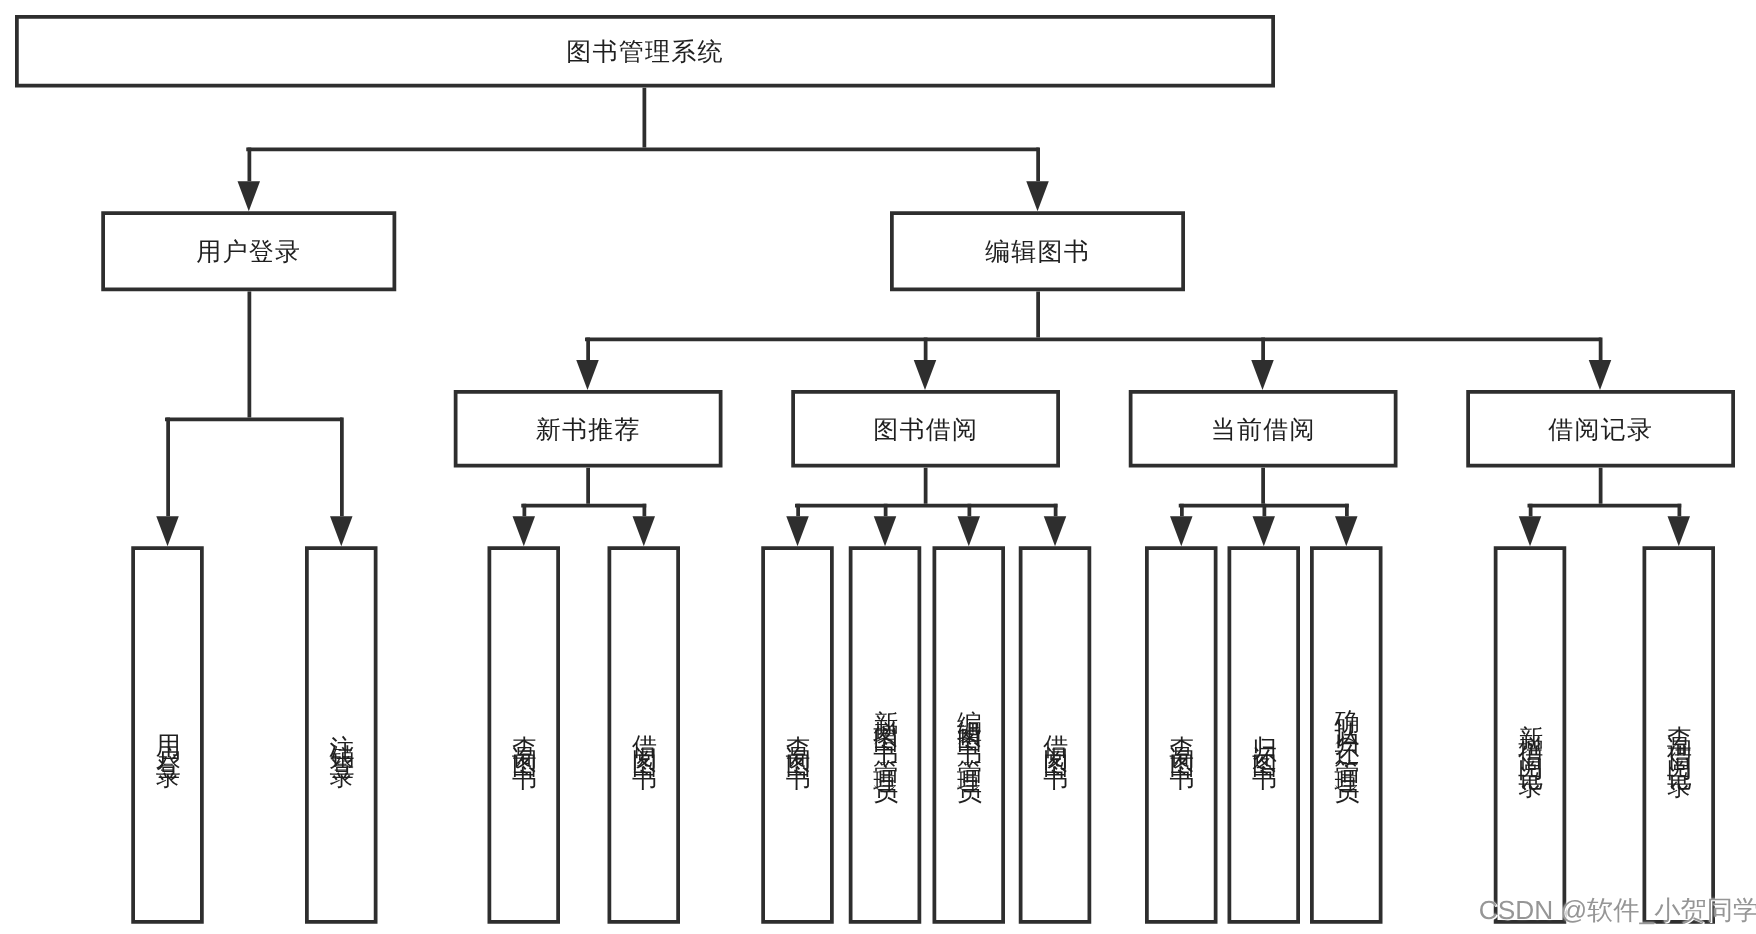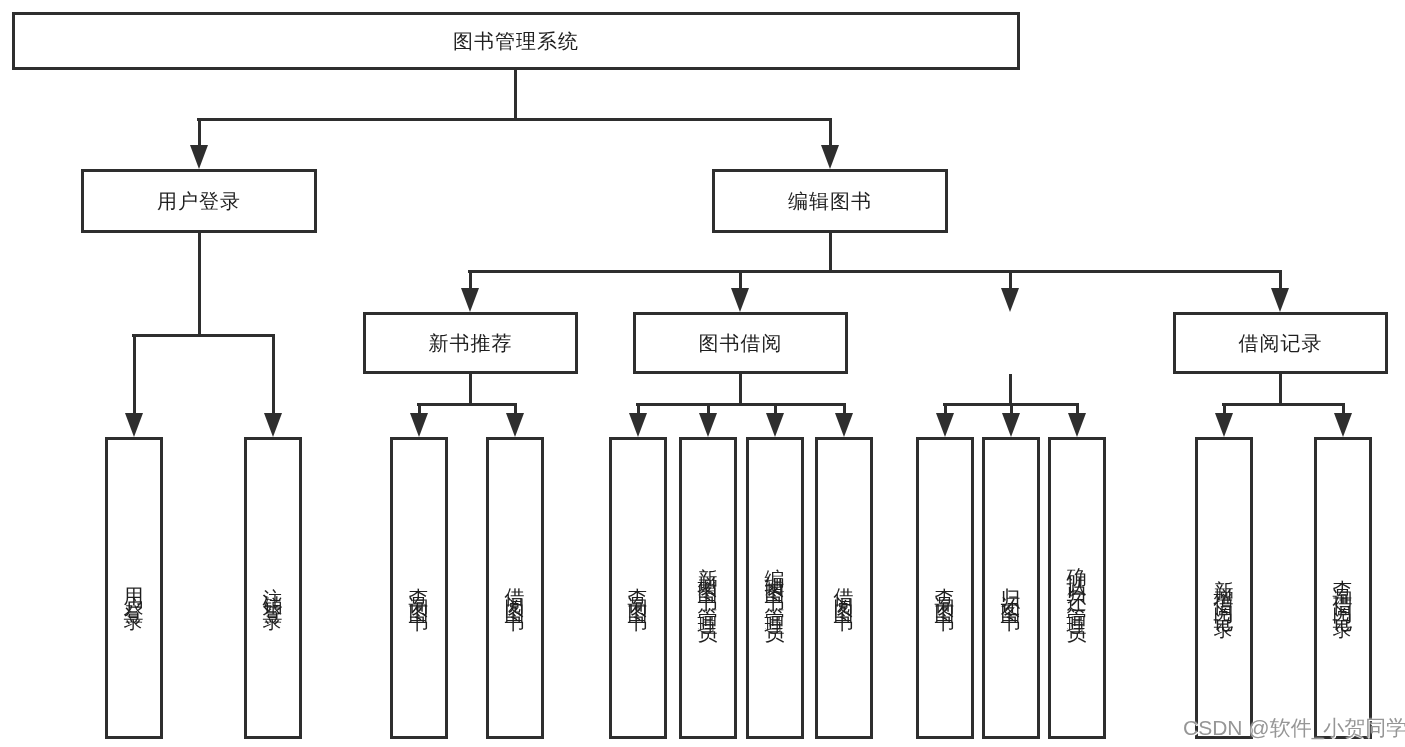--- a/index.html
+++ b/index.html
@@ -98,20 +98,23 @@
   <div class="arrow" style="left:1001px;top:288px"></div>
   <div class="vline" style="left:1279px;top:270px;height:18px"></div>
   <div class="arrow" style="left:1271px;top:288px"></div>
 
   <div class="box" style="left:633px;top:312px;width:215px;height:62px">
     <span>图书借阅</span>
   </div>
   <div class="box" style="left:363px;top:312px;width:215px;height:62px">
     <span>新书推荐</span>
   </div>
+  <div class="box" style="left:903px;top:312px;width:215px;height:62px">
+    <span>当前借阅</span>
+  </div>
   <div class="box" style="left:1173px;top:312px;width:215px;height:62px">
     <span>借阅记录</span>
   </div>
 
   <div class="vline" style="left:469px;top:374px;height:29px"></div>
   <div class="hline" style="left:417px;top:403px;width:100px"></div>
   <div class="vline" style="left:418px;top:403px;height:10px"></div>
   <div class="arrow" style="left:410px;top:413px"></div>
   <div class="vline" style="left:514px;top:403px;height:10px"></div>
   <div class="arrow" style="left:506px;top:413px"></div>

